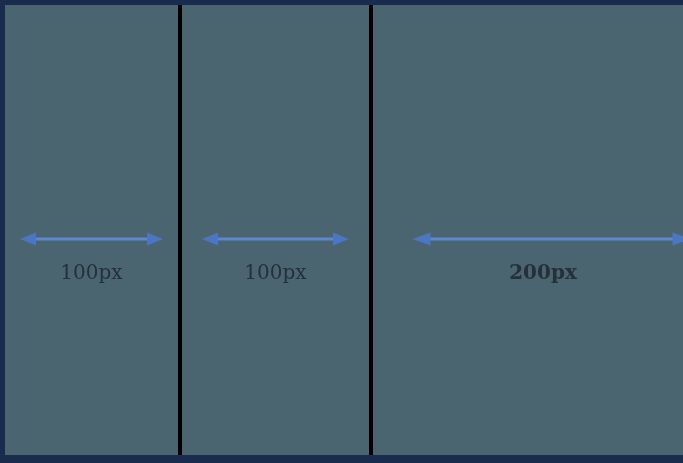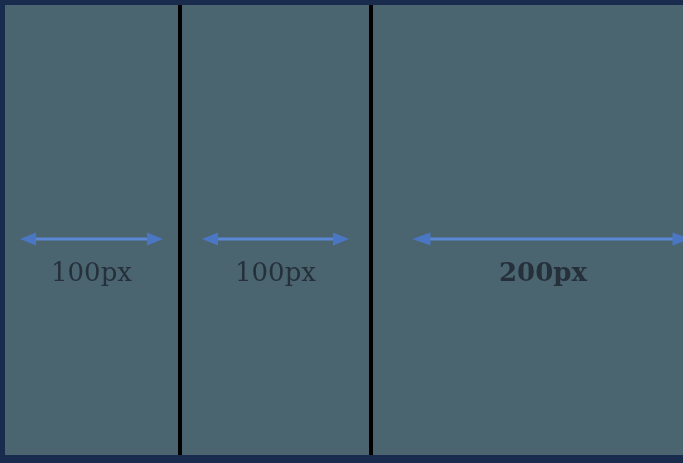--- a/index.html
+++ b/index.html
@@ -57,21 +57,21 @@
   }
   .arrow-svg {
     display: block;
     width: 100%;
     height: 24px;
     overflow: visible;
   }
   .measure-label {
     margin-top: 8px;
     color: #25303a;
-    font-size: 26px;
+    font-size: 20px;
     line-height: 26px;
     letter-spacing: 0px;
     white-space: nowrap;
     text-align: center;
   }
 </style>
 </head>
 <body>
 
 <div id="stage">

